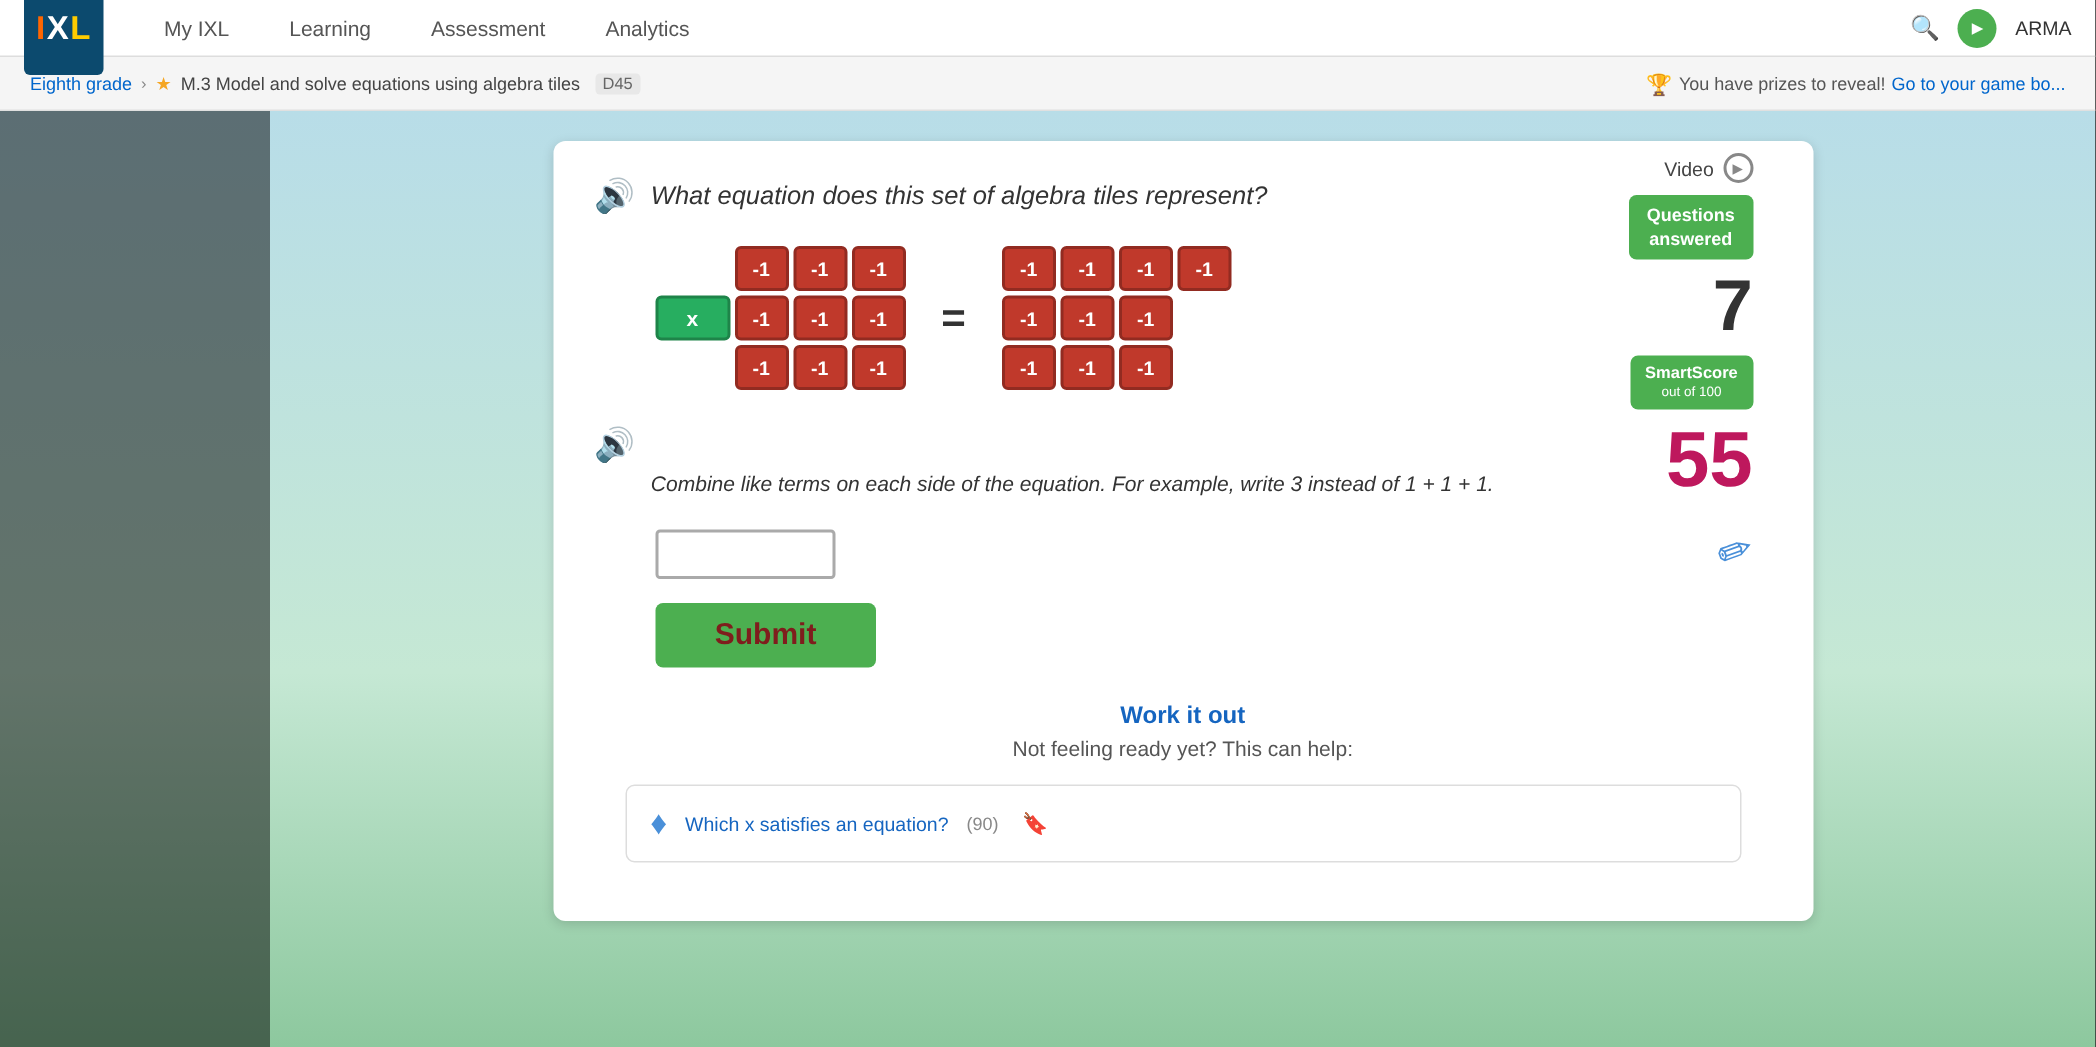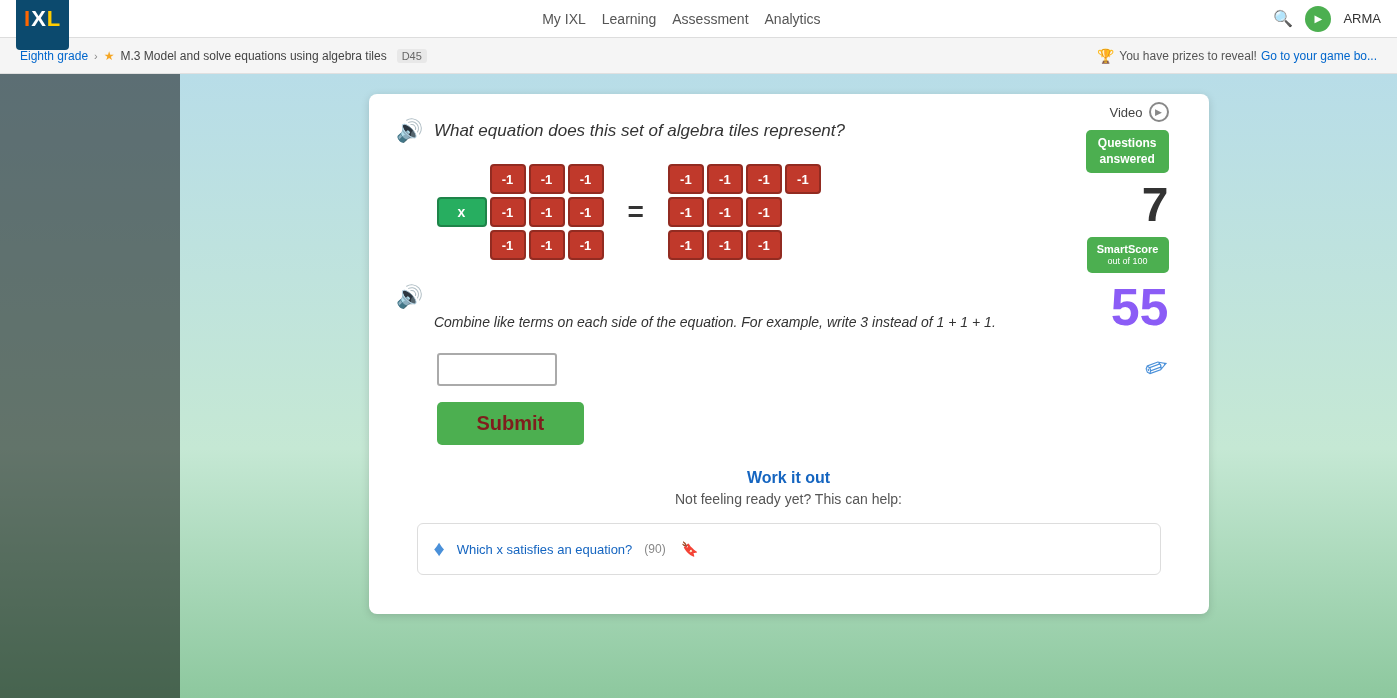--- a/index.html
+++ b/index.html
@@ -30,24 +30,24 @@
       background: #0c4a6e;
       color: white;
       font-weight: bold;
       font-size: 22px;
       padding: 18px 8px;
       border-radius: 4px;
       letter-spacing: 1px;
     }
     .nav-links {
       display: flex;
-      gap: 16px;
+      gap: 40px;
       margin-left: 20px;
       flex: 1;
-      justify-content: center;
+      justify-content: flex-start;
     }
     .nav-link {
       color: #555;
       font-size: 14px;
       text-decoration: none;
       cursor: pointer;
     }
     .nav-right {
       display: flex;
       align-items: center;
@@ -210,21 +210,21 @@
       line-height: 1.3;
     }
     .smartscore-sub {
       font-size: 9px;
       font-weight: normal;
     }
 
     .smart-score-value {
       font-size: 52px;
       font-weight: bold;
-      color: #8b5cf6;
+      color: #be185d;
       text-align: right;
       line-height: 1;
     }
 
     .pencil-icon-area {
       color: #4a90d9;
       font-size: 28px;
       margin-top: 10px;
       transform: rotate(-20deg);
       display: inline-block;

